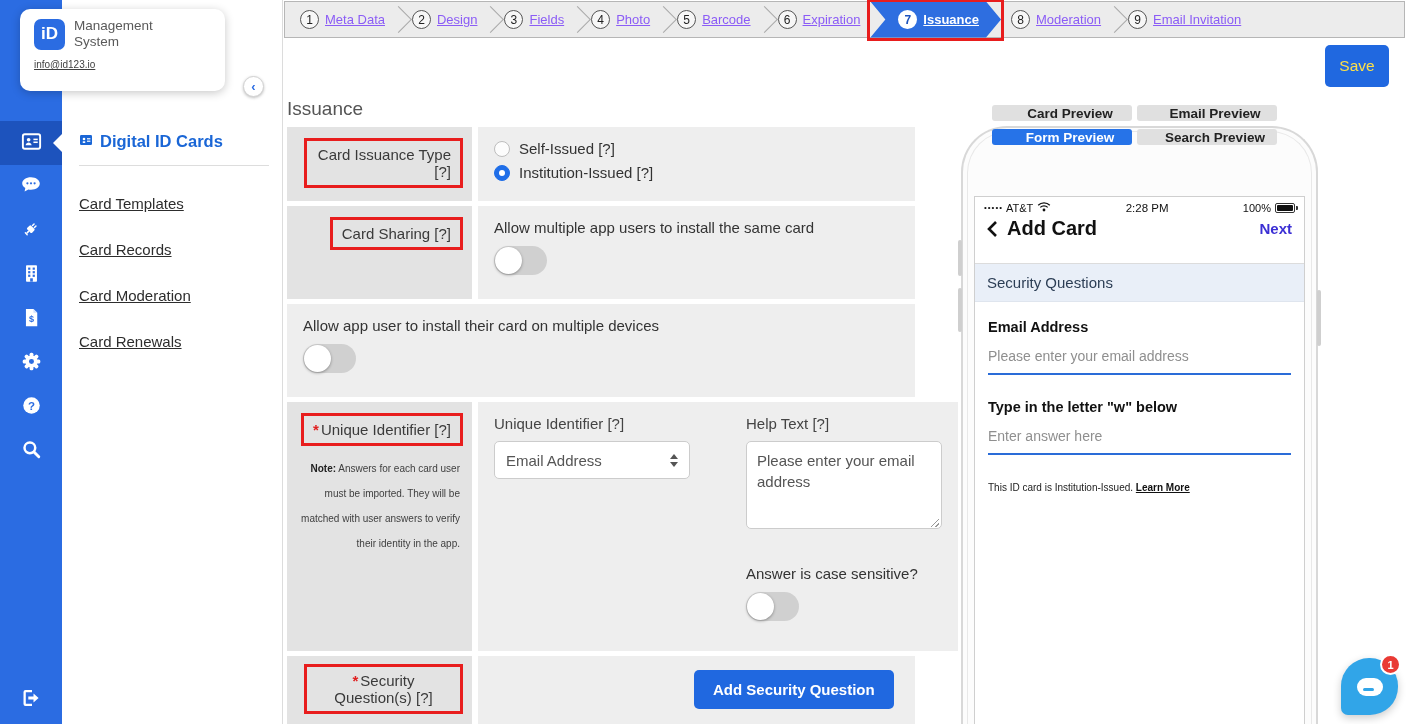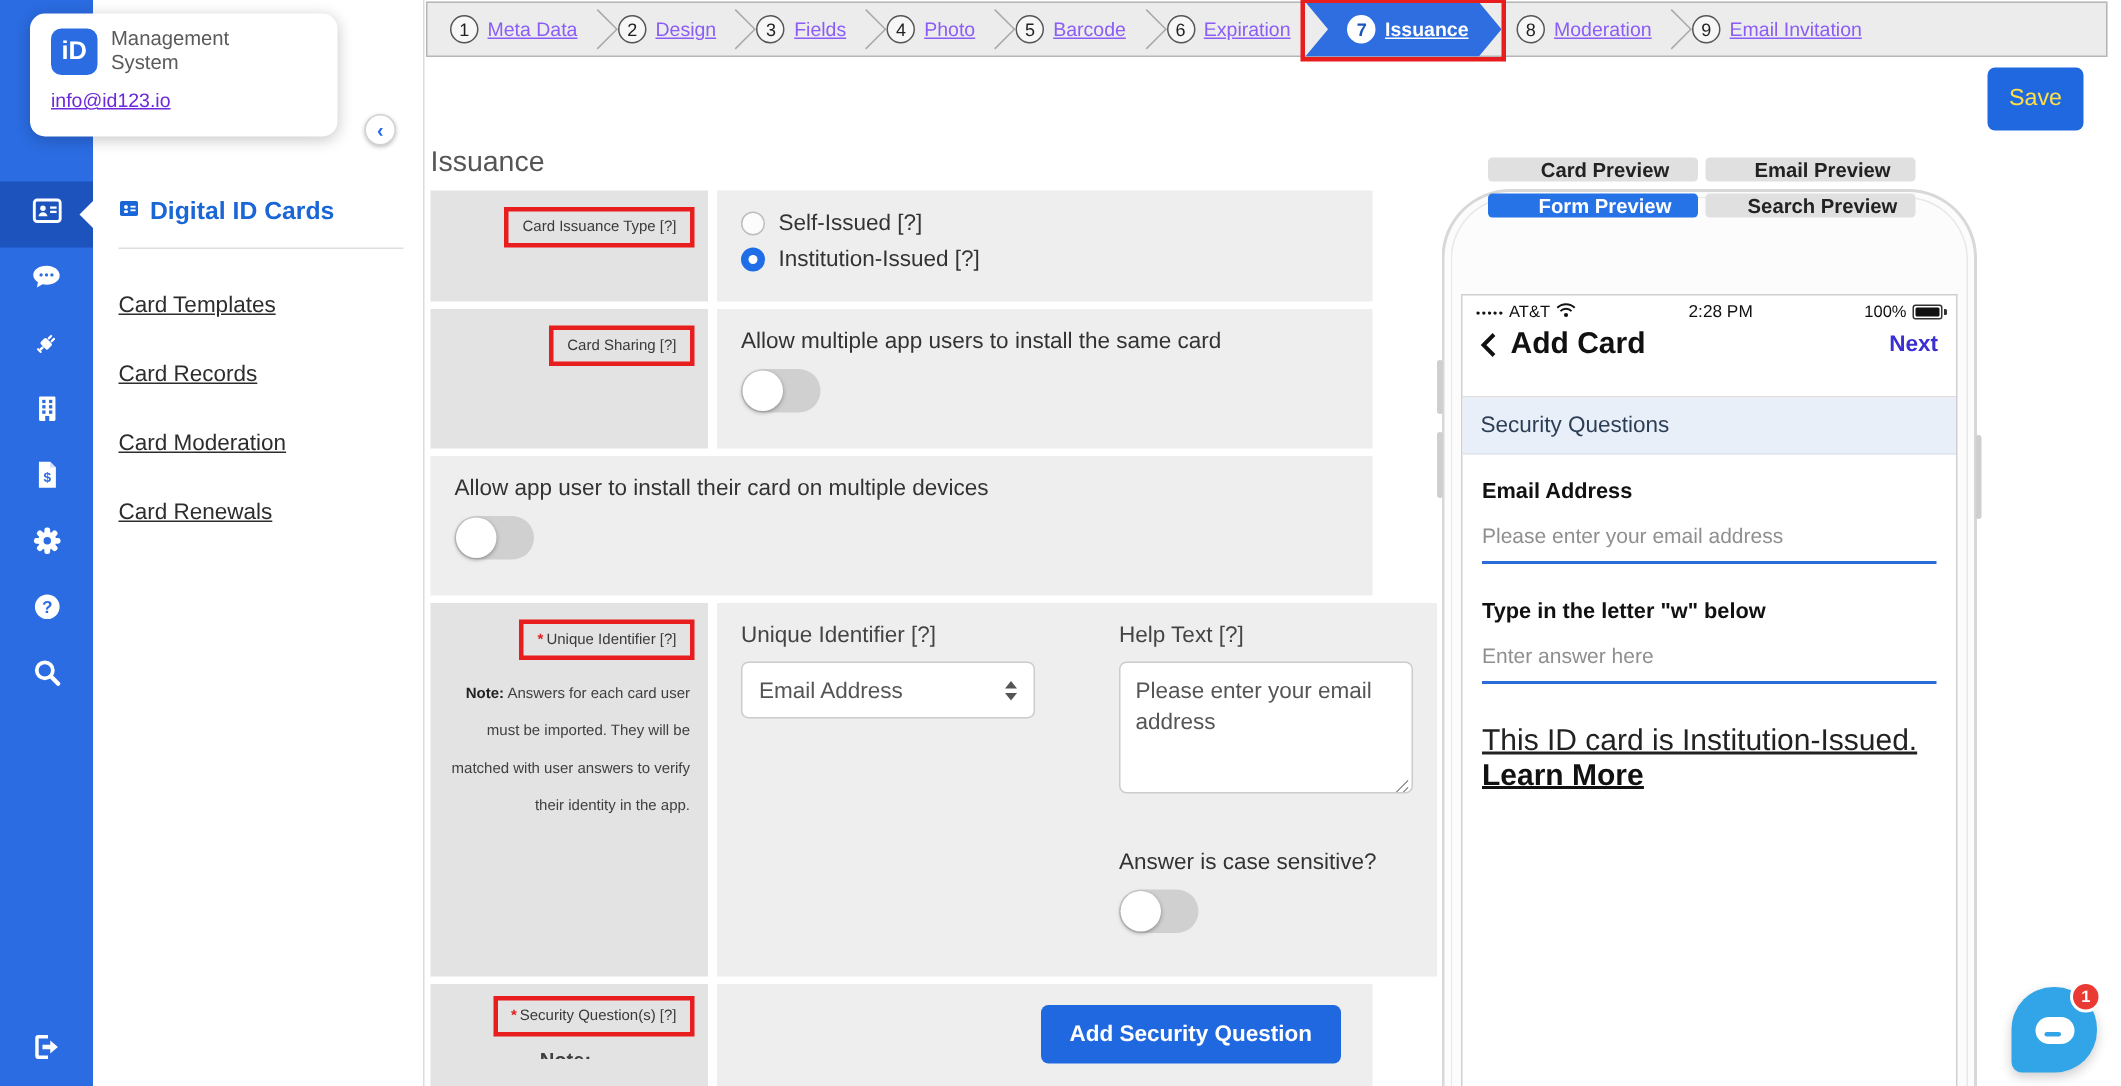--- a/index.html
+++ b/index.html
@@ -18,21 +18,21 @@
     border-right:9px solid #fff; border-top:9px solid transparent; border-bottom:9px solid transparent; }
   .s-item.logout { margin-top:auto; margin-bottom:2px; }
 
   
   .org-card { position:absolute; left:20px; top:9px; width:205px; height:82px; background:#fff;
     border-radius:10px; box-shadow:0 2px 10px rgba(0,0,0,.22); z-index:6; padding:9px 12px 0 14px; }
   .org-top { display:flex; align-items:center; gap:9px; }
   .org-logo { width:31px; height:31px; border-radius:7px; background:#2b6ce2; color:#fff; font-weight:bold;
     font-size:17px; display:flex; align-items:center; justify-content:center; }
   .org-name { font-size:13.5px; color:#5a5a5a; line-height:16px; }
-  .org-email { display:inline-block; margin-top:9px; font-size:13px; color:#6d28d9; text-decoration:underline; cursor:pointer; }
+  .org-email { display:inline-block; margin-top:9px; font-size:10px; color:#404040; text-decoration:underline; cursor:pointer; }
 
   
   .subnav { position:absolute; left:62px; top:0; width:221px; height:724px; background:#fff;
     border-right:1px solid #dcdcdc; z-index:2; padding:132px 0 0 17px; }
   .subnav-heading { display:flex; align-items:center; gap:7px; color:#1a66d6; font-size:16.5px; font-weight:bold; }
   .subnav-divider { width:190px; border-top:1px solid #ddd; margin-top:14px; }
   .subnav-link { display:block; margin-top:29px; font-size:15px; color:#2d2d2d; text-decoration:underline; cursor:pointer; }
 
   .collapse-btn { position:absolute; left:243px; top:76px; width:21px; height:21px; border-radius:50%;
     background:#fff; border:1px solid #d2d2d2; box-shadow:0 1px 3px rgba(0,0,0,.25); z-index:7;
@@ -56,21 +56,21 @@
   .save-btn { position:absolute; right:25px; top:45px; width:64px; height:42px; background:#2068e0; color:#fde047;
     border:none; border-radius:5px; font-size:15.5px; font-family:inherit; cursor:pointer; z-index:2; }
 
   
   .main-title { position:absolute; left:287px; top:98px; font-size:19px; color:#555; }
   .form { position:absolute; left:287px; top:127px; width:628px; z-index:1; }
   .frow { display:flex; gap:6px; margin-bottom:5px; }
   .lab { width:185px; flex:none; background:#e3e3e3; padding:11px 9px 11px 6px;
     display:flex; flex-direction:column; align-items:flex-end; }
   .content { flex:1; background:#eeeeee; padding:13px 16px; }
-  .redbox { border:3px solid #e81d1d; padding:5px 9px; font-size:10px; color:#3a3a3a; text-align:right;margin-left:11px; }
+  .redbox { border:3px solid #e81d1d; padding:5px 9px; font-size:15px; color:#3a3a3a; text-align:right;margin-left:11px; }
   .redbox.center { text-align:center; }
   .req { color:#e02020; font-weight:bold; margin-right:2px; }
   .note { width:172px; margin-top:10px; font-size:10px; color:#3f3f3f; text-align:right; line-height:25px; padding-right:3px; }
   .note b { color:#222; }
   .note-sliver { height:7px; overflow:hidden; margin-top:8px; font-size:13.5px; color:#3f3f3f; width:172px; text-align:center; }
 
   .radio-row { display:flex; align-items:center; gap:9px; font-size:15px; color:#333; margin-bottom:7px; cursor:pointer; }
   .radio { width:16px; height:16px; border-radius:50%; border:1px solid #bdbdbd; background:#fcfcfc; position:relative; flex:none; }
   .radio.checked { background:#1f6ee8; border-color:#1f6ee8; }
   .radio.checked::after { content:""; position:absolute; left:50%; top:50%; width:6px; height:6px;
@@ -132,21 +132,21 @@
   .p-back { display:flex; align-items:center; cursor:pointer; margin-right:9px; }
   .p-title { font-size:20px; font-weight:bold; color:#111; flex:1; }
   .p-next { font-size:15px; font-weight:bold; color:#3b2fd4; cursor:pointer; }
 
   .p-section { background:#e9eff8; color:#2c3e55; font-size:15px; padding:10px 12px; border-bottom:1px solid #dfe5ee; }
   .p-body { padding:0 13px; }
   .p-label { font-size:14.5px; font-weight:bold; color:#111; margin-top:17px; }
   .p-input { display:block; width:100%; border:none; outline:none; border-bottom:2px solid #2a6cd8;
     background:transparent; font-family:inherit; font-size:14px; color:#555; padding:13px 0 9px; }
   .p-input::placeholder { color:#8f8f8f; opacity:1; }
-  .p-footer { margin-top:27px; font-size:20px; color:#222;text-decoration:underline; }
+  .p-footer { margin-top:27px; font-size:10px; color:#222; }
   .p-footer a { color:#111; font-weight:bold; text-decoration:underline; cursor:pointer; }
 
   
   .chat-fab { position:absolute; right:16px; bottom:9px; width:57px; height:57px; background:#31a5e8;
     border-radius:28px 28px 28px 7px; z-index:9; cursor:pointer; box-shadow:0 3px 8px rgba(0,0,0,.2);
     display:flex; align-items:center; justify-content:center; }
   .chat-glyph { width:26px; height:18px; background:#fff; border-radius:9px; position:relative; }
   .chat-glyph::after { content:""; position:absolute; left:6px; bottom:5px; width:11px; height:3px; background:#31a5e8; border-radius:2px; }
   .chat-badge { position:absolute; top:-4px; right:-3px; width:21px; height:21px; border-radius:50%;
     background:#e93a34; border:2px solid #fff; color:#fff; font-size:11px; font-weight:bold;

